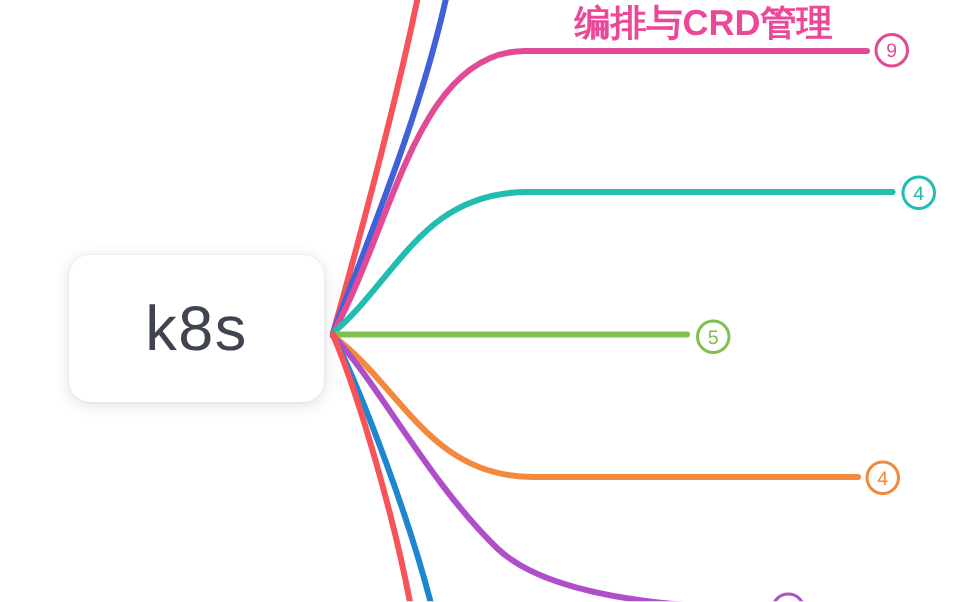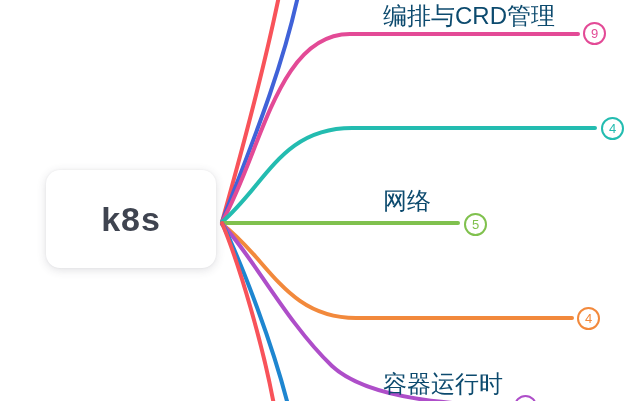--- a/index.html
+++ b/index.html
@@ -26,32 +26,32 @@
     left: 46px; top: 170px;
     width: 170px; height: 98px;
     background: #ffffff;
     border-radius: 14px;
     box-shadow: 0 2px 10px rgba(60,64,80,0.16), 0 0 2px rgba(60,64,80,0.08);
     display: flex;
     align-items: center;
     justify-content: center;
   }
   .root-label {
-    font-size: 34px;
-    font-weight: 700;
+    font-size: 42px;
+    font-weight: 400;
     color: #3f4450;
     letter-spacing: 1px;
   }
   .topic {
     position: absolute;
     left: 383px;
     font-size: 24px;
     line-height: 26px;
-    font-weight: 400;
-    color: #0c4a6e;
+    font-weight: 700;
+    color: #ec4899;
     white-space: nowrap;
   }
   .badge {
     position: absolute;
     box-sizing: border-box;
     width: 23px; height: 23px;
     border-radius: 50%;
     border: 2px solid currentColor;
     background: #ffffff;
     display: flex;
@@ -76,22 +76,20 @@
     <path d="M222,224 C250,252 286,322 332,366 C362,394 430,405 516,406" stroke="#ae4ec9"></path>
     <path d="M222,223 C243,266 273,346 288,405" stroke="#1e86d0"></path>
     <path d="M222,223 C240,266 263,346 274,405" stroke="#f8535a"></path>
   </svg>
 
   <div class="root-node">
     <span class="root-label">k8s</span>
   </div>
 
   <div class="topic" style="top:3px">编排与CRD管理</div>
-  <div class="topic" style="top:188px">网络</div>
-  <div class="topic" style="top:371px">容器运行时</div>
 
   <div class="badge" style="left: 583px; top: 22px; color: rgb(227, 74, 150);">9</div>
   <div class="badge" style="left: 601px; top: 117px; color: rgb(35, 188, 176);">4</div>
   <div class="badge" style="left: 464px; top: 213px; color: rgb(128, 193, 78);">5</div>
   <div class="badge" style="left: 577px; top: 307px; color: rgb(242, 137, 60);">4</div>
   <div class="badge" style="left: 514px; top: 395px; color: rgb(174, 78, 201);"></div>
 
 </div>
 
 </body></html>

